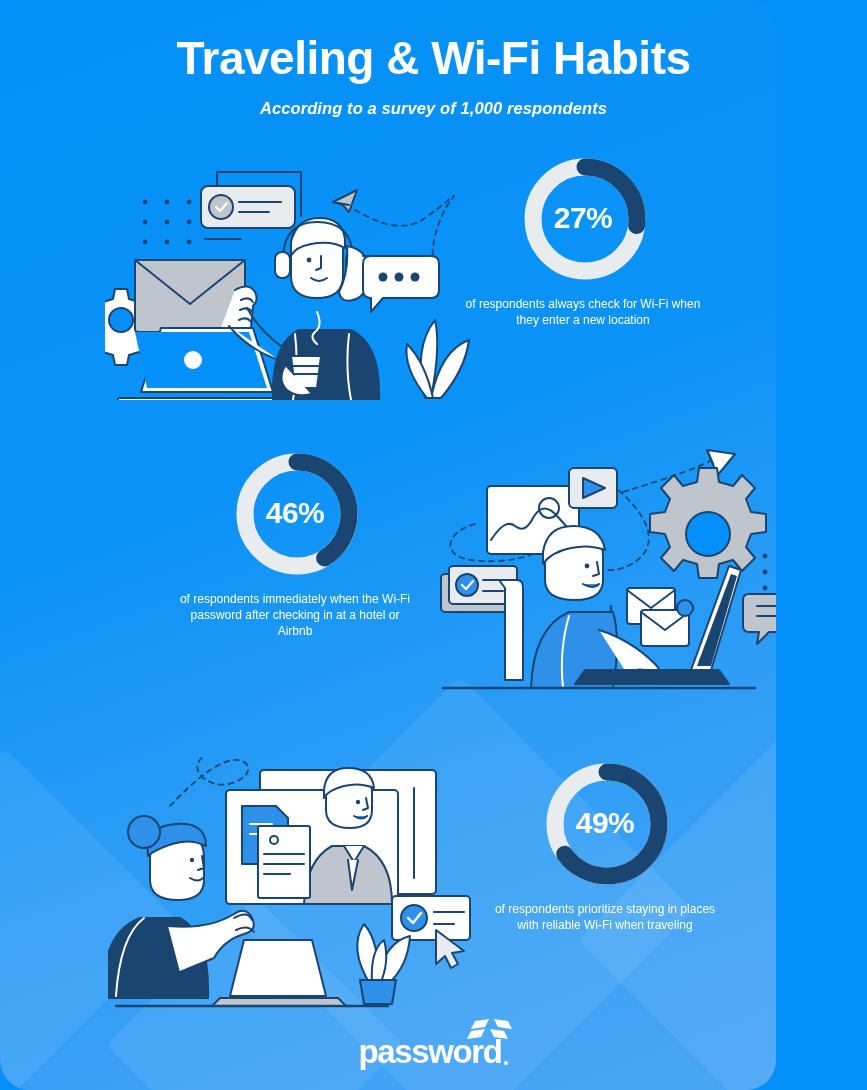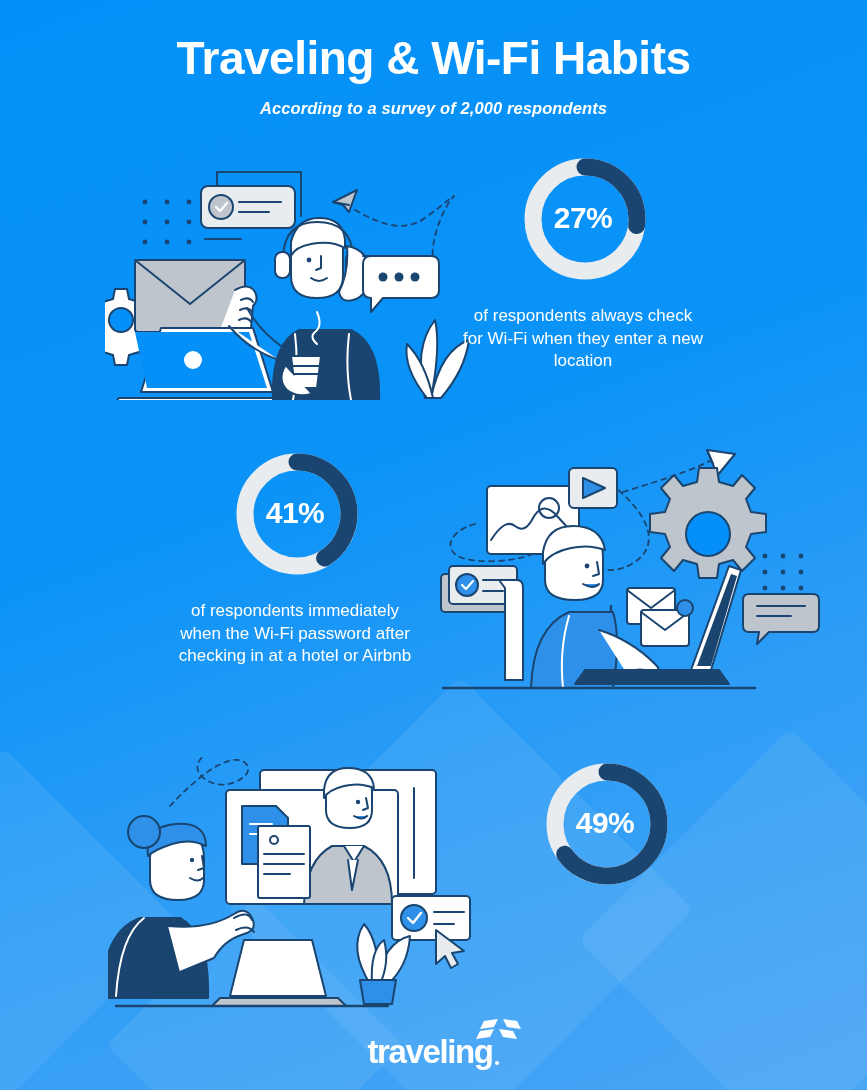--- a/index.html
+++ b/index.html
@@ -5,23 +5,24 @@
   * { margin:0; padding:0; box-sizing:border-box; }
   html, body { width:867px; height:1090px; }
   body {
     font-family: "Liberation Sans", sans-serif;
     background: #0490F8;
     overflow: hidden;
     position: relative;
   }
   #page {
     position:relative;
-    width:867px; height:1090px;
+    width:776px; height:1090px;
     background: linear-gradient(160deg, #0490F8 0%, #0B93F7 42%, #2E9DF6 68%, #49A5F5 100%);
     overflow:hidden;
+    border-radius:30px;
   }
   .bg-shapes { position:absolute; inset:0; pointer-events:none; }
   .bg-diamond {
     position:absolute;
     background: rgba(255,255,255,0.075);
     transform: rotate(45deg);
   }
   .bg-diamond.d1 { width:330px; height:330px; left:295px; top:745px; border-radius:10px; }
   .bg-diamond.d2 { width:300px; height:300px; left:640px; top:790px; border-radius:10px; }
   .bg-diamond.d3 { width:250px; height:250px; left:-120px; top:800px; border-radius:8px; }
@@ -53,23 +54,23 @@
 
   .donut { position:relative; width:240px; height:130px; }
   .donut svg { position:absolute; left:60px; top:0; }
   .donut .pct {
     position:absolute; left:0; top:0; width:240px; height:126px;
     display:flex; align-items:center; justify-content:center;
     color:#ffffff; font-size:30px; font-weight:bold; letter-spacing:-0.5px;
   }
   .caption {
     color:#ffffff;
-    font-size:17px;
+    font-size:12px;
     line-height:1.33;
-    margin-top:20px;
+    margin-top:12px;
   }
 
   
   .illus { position:absolute; }
   .illus.i1 { left:105px; top:160px; }
   .illus.i2 { left:435px; top:448px; }
   .illus.i3 { left:108px; top:748px; }
 
   
   .logo-wrap {
@@ -97,21 +98,21 @@
 
   <div class="bg-shapes">
     <div class="bg-diamond d1"></div>
     <div class="bg-diamond d2"></div>
     <div class="bg-diamond d3"></div>
     <div class="bg-diamond d4"></div>
   </div>
 
   <div class="header">
     <div class="title">Traveling &amp; Wi-Fi Habits</div>
-    <div class="subtitle">According to a survey of 2,000 respondents</div>
+    <div class="subtitle">According to a survey of 1,000 respondents</div>
   </div>
 
   <div class="illus i1">
     <svg width="390" height="240" viewBox="0 0 390 240">
       <g fill="none" stroke="#1A4570" stroke-width="2" stroke-linecap="round" stroke-linejoin="round">
 
         <g fill="#1A4570" stroke="none">
           <circle cx="40" cy="42" r="2.4"></circle>
             <circle cx="62" cy="42" r="2.4"></circle>
             <circle cx="84" cy="42" r="2.4"></circle>
@@ -216,21 +217,21 @@
     </div>
     <div class="caption">of respondents always check for Wi-Fi when they enter a new location</div>
   </div>
 
   <div class="stat s2">
     <div class="donut">
       <svg width="124" height="126" viewBox="0 0 124 126">
         <circle cx="62" cy="64" r="52" fill="none" stroke="#E9ECEF" stroke-width="17"></circle>
         <circle cx="62" cy="64" r="52" fill="none" stroke="#1A4570" stroke-width="17" stroke-linecap="round" stroke-dasharray="134 192.7" transform="rotate(-90 62 64)"></circle>
       </svg>
-      <div class="pct">41%</div>
+      <div class="pct">46%</div>
     </div>
     <div class="caption">of respondents immediately when the Wi-Fi password after checking in at a hotel or Airbnb</div>
   </div>
 
   <div class="illus i2">
     <svg width="395" height="250" viewBox="0 0 395 250">
       <g fill="none" stroke="#1A4570" stroke-width="2" stroke-linecap="round" stroke-linejoin="round">
 
         <path d="M188 44 C240 28, 270 18, 286 6" stroke-dasharray="5 5" stroke-width="1.8"></path>
         <path d="M176 36 C214 66, 226 96, 200 114 C176 130, 152 120, 160 104" stroke-dasharray="5 5" stroke-width="1.8"></path>
@@ -390,25 +391,26 @@
   </div>
 
   <div class="stat s3">
     <div class="donut">
       <svg width="124" height="126" viewBox="0 0 124 126">
         <circle cx="62" cy="64" r="52" fill="none" stroke="#E9ECEF" stroke-width="17"></circle>
         <circle cx="62" cy="64" r="52" fill="none" stroke="#1A4570" stroke-width="17" stroke-linecap="round" stroke-dasharray="212.4 114.3" transform="rotate(-90 62 64)"></circle>
       </svg>
       <div class="pct">49%</div>
     </div>
+    <div class="caption">of respondents prioritize staying in places with reliable Wi-Fi when traveling</div>
   </div>
 
   <div class="logo-wrap">
     <div class="logo-inner">
-      <div class="logo-text">traveling</div>
+      <div class="logo-text">password</div>
       <div class="logo-dot"></div>
       <svg class="logo-mark" width="48" height="22" viewBox="0 0 48 22">
         <g fill="#FFFFFF">
           <path d="M8 2 L22 0 L18 8 L4 10 Z"></path>
           <path d="M27 0 L41 2 L45 10 L31 8 Z"></path>
           <path d="M4 12 L18 10 L14 18 L0 20 Z"></path>
           <path d="M23 10 L37 12 L41 20 L27 18 Z"></path>
         </g>
       </svg>
     </div>

